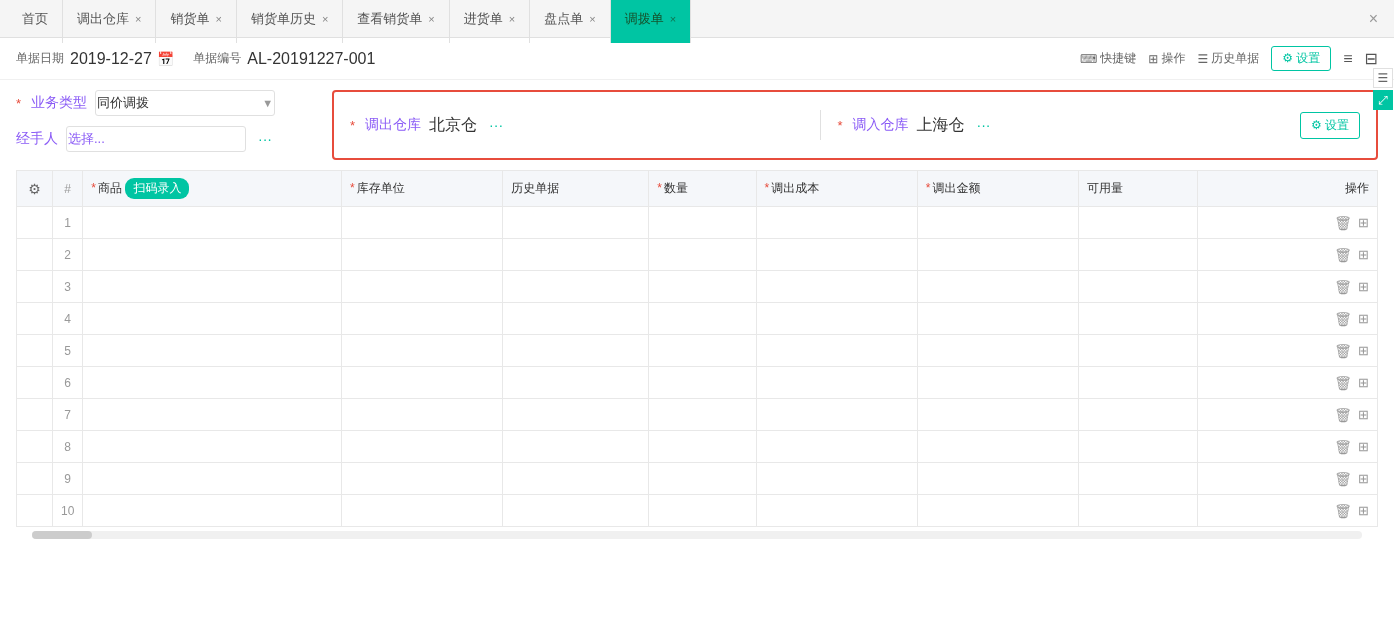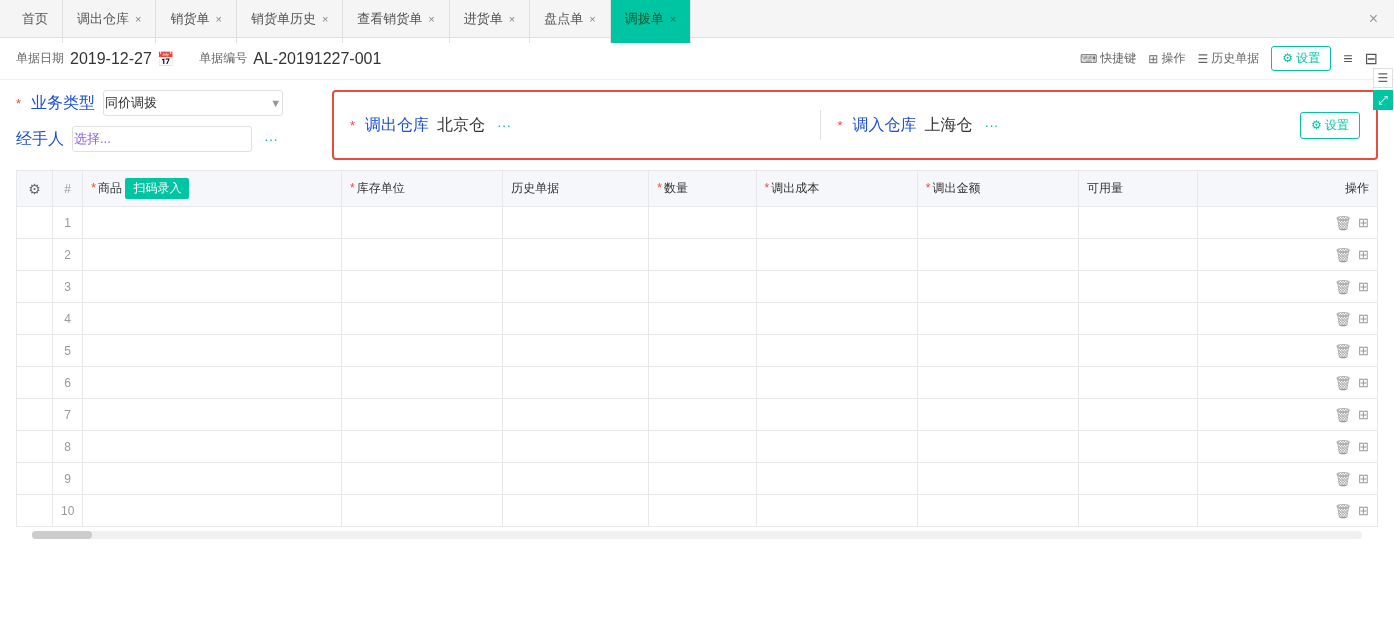--- a/index.html
+++ b/index.html
@@ -21,42 +21,42 @@
     .tab-item .close-icon {
       margin-left: 6px; font-size: 11px; opacity: 0.7; cursor: pointer;
     }
     .tab-close-all {
       margin-left: auto; font-size: 16px; color: #999; cursor: pointer; padding: 0 8px;
     }
 
     
     .toolbar {
       display: flex; align-items: center; padding: 8px 16px; border-bottom: 1px solid #f0f0f0;
-      background: #fff; gap: 24px;
+      background: #fff; gap: 18px;
     }
     .toolbar-group { display: flex; align-items: center; gap: 6px; }
     .label-text { color: #666; font-size: 12px; }
     .value-text { color: #333; font-size: 16px; }
     .date-icon { color: #00c5a3; font-size: 14px; cursor: pointer; }
     .toolbar-right { margin-left: auto; display: flex; align-items: center; gap: 12px; color: #666; font-size: 12px; cursor: pointer; }
     .toolbar-right .icon-btn { display: flex; align-items: center; gap: 3px; }
     .settings-btn {
       background: #fff; border: 1px solid #00c5a3; color: #00c5a3; padding: 3px 10px;
       border-radius: 3px; cursor: pointer; font-size: 12px;
     }
     .list-icon { font-size: 16px; color: #555; cursor: pointer; }
 
     
     .form-area {
       padding: 10px 16px; display: flex; align-items: flex-start; gap: 16px;
     }
     .form-left { display: flex; flex-direction: column; gap: 10px; min-width: 300px; }
     .form-row { display: flex; align-items: center; gap: 8px; }
     .required-star { color: #e74c3c; margin-right: 2px; }
-    .field-label { color: #1d4ed8; font-size: 16px; white-space: nowrap; }
+    .field-label { color: #8b5cf6; font-size: 14px; white-space: nowrap; }
     .select-wrapper {
       display: flex; align-items: center; border: 1px solid #e0e0e0; border-radius: 3px;
       padding: 3px 1px; min-width: 180px; cursor: pointer; background: #fff;
     }
     .select-wrapper .arrow { margin-left: auto; color: #999; font-size: 11px; }
     .more-btn { color: #00c5a3; font-size: 14px; cursor: pointer; margin-left: 4px; }
 
     
     .warehouse-section {
       flex: 1; border: 2px solid #e74c3c; border-radius: 4px; padding: 12px 16px;
@@ -80,21 +80,21 @@
       color: #333; font-weight: normal; white-space: nowrap;
     }
     thead th .required-star { color: #e74c3c; }
     tbody tr { background: #fff; }
     tbody td {
       border: 1px solid #e8e8e8; padding: 6px 8px; color: #333; height: 32px;
       white-space: nowrap;
     }
     .row-num { color: #999; text-align: center; width: 30px; }
     .scan-btn {
-      background: #00c5a3; color: #fff; border: none; border-radius: 2px;
+      background: #00c5a3; color: #fff; border: none; border-radius: 9px;
       padding: 2px 8px; font-size: 12px; cursor: pointer; white-space: nowrap;
     }
     .op-cell { display: flex; align-items: center; gap: 6px; justify-content: flex-end; }
     .del-icon { color: #999; cursor: pointer; font-size: 14px; }
     .copy-icon { color: #999; cursor: pointer; font-size: 13px; }
     .subtotal-row td { background: #fffbe6; font-weight: 500; }
     .gear-th { width: 36px; text-align: center; }
     .gear-icon-th { color: #666; font-size: 14px; cursor: pointer; }
 
     

